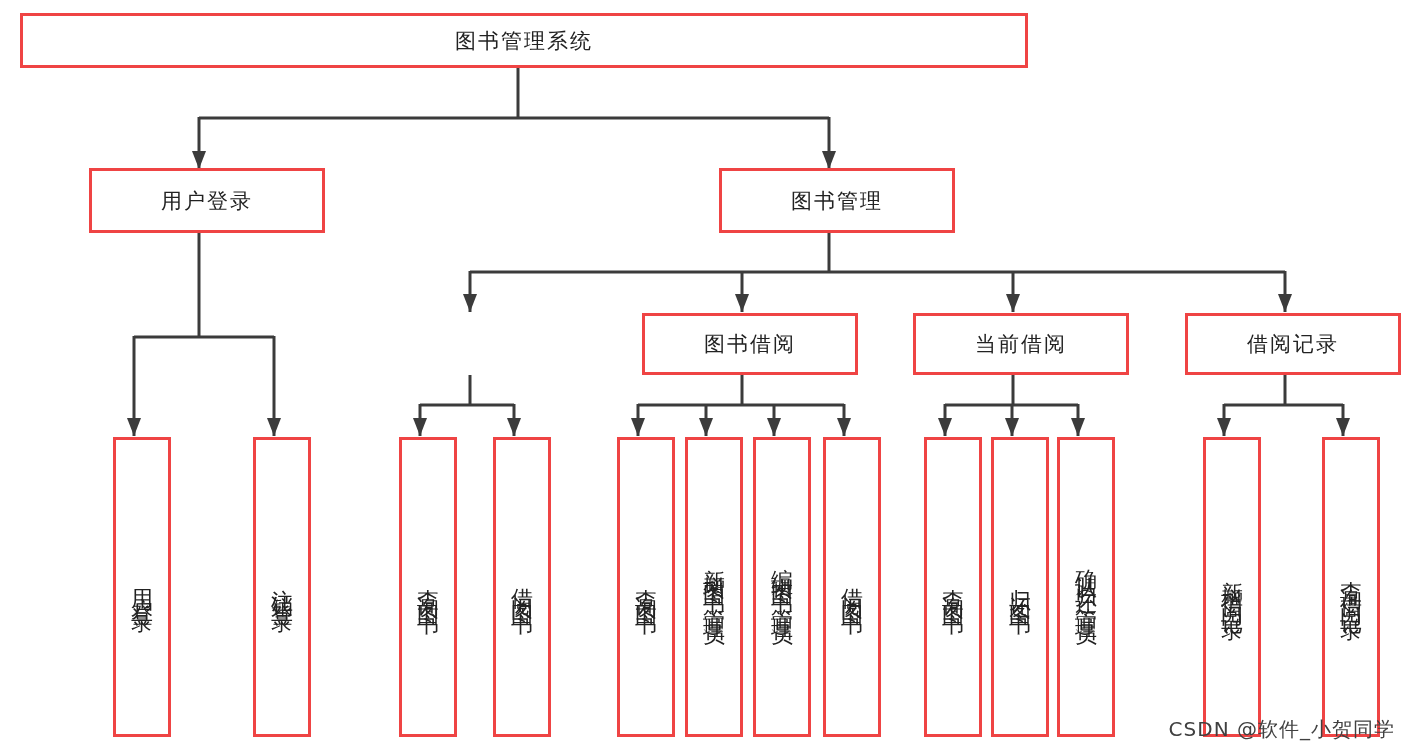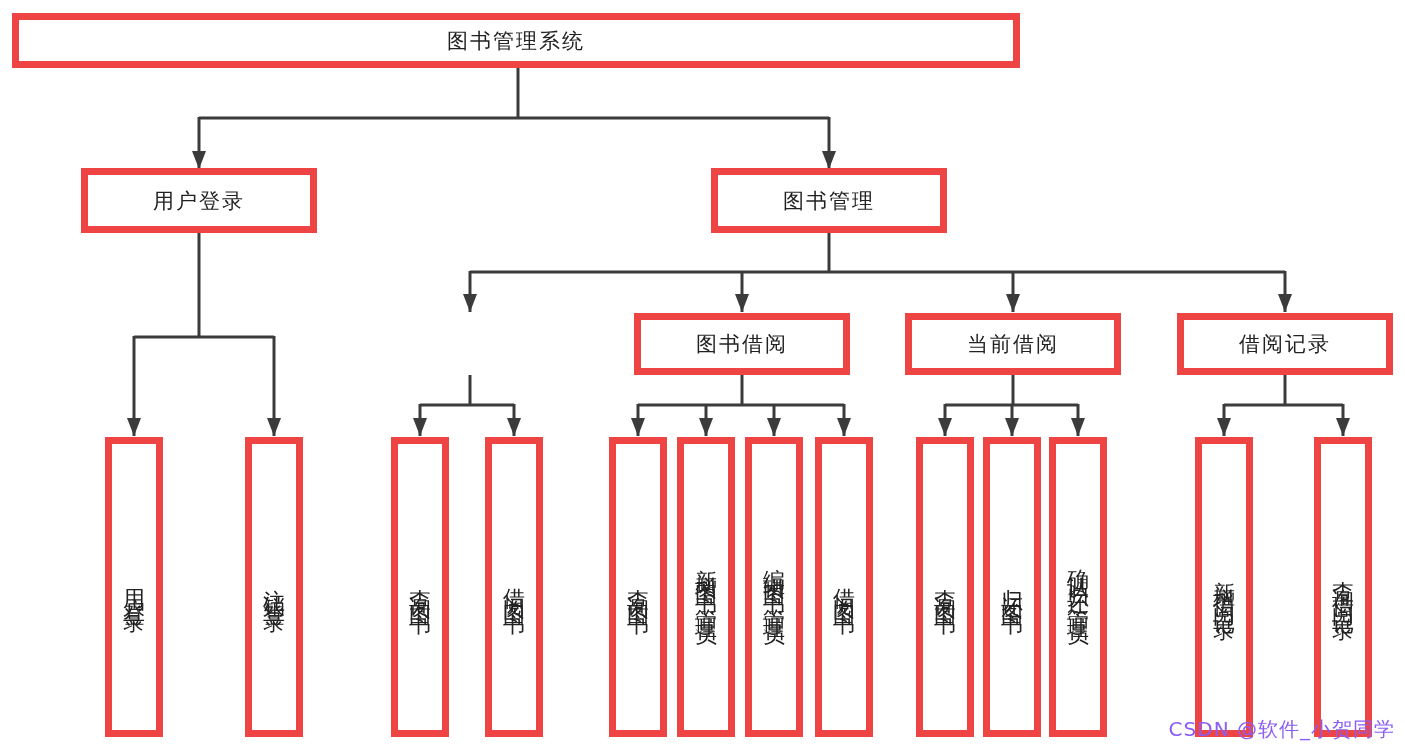--- a/index.html
+++ b/index.html
@@ -4,34 +4,34 @@
 <style>
   html, body { margin:0; padding:0; background:#ffffff; }
   body { font-family:"DejaVu Sans","Liberation Sans",sans-serif; }
   .stage {
     position:relative; width:1405px; height:747px;
     background:#ffffff; overflow:hidden;
   }
   .wires { position:absolute; left:0; top:0; z-index:0; }
   .node {
     position:absolute; box-sizing:border-box;
-    background:#ffffff; border:7px solid #ef4444;
+    background:#ffffff; border:3px solid #ef4444;
     display:flex; align-items:center; justify-content:center;
-    color:#222222; z-index:1;
+    color:#222222; z-index:1;margin-left:8px;
   }
   .node.h { font-size:21px; letter-spacing:2px; white-space:nowrap; }
   .node.root { font-size:21px; }
   .node.v span {
     writing-mode:vertical-rl; text-orientation:mixed;
     font-size:22px; letter-spacing:8px; line-height:1;
     white-space:nowrap;
   }
   .watermark {
     position:absolute; right:10px; bottom:4px; z-index:2;
-    font-size:20px; color:#8b5cf6; letter-spacing:1px;
+    font-size:20px; color:#404040; letter-spacing:1px;
     white-space:nowrap;
   }
 </style>
 </head>
 <body>
 
 <div class="stage">
 
   <svg class="wires" width="1405" height="747" viewBox="0 0 1405 747">
     <defs>

